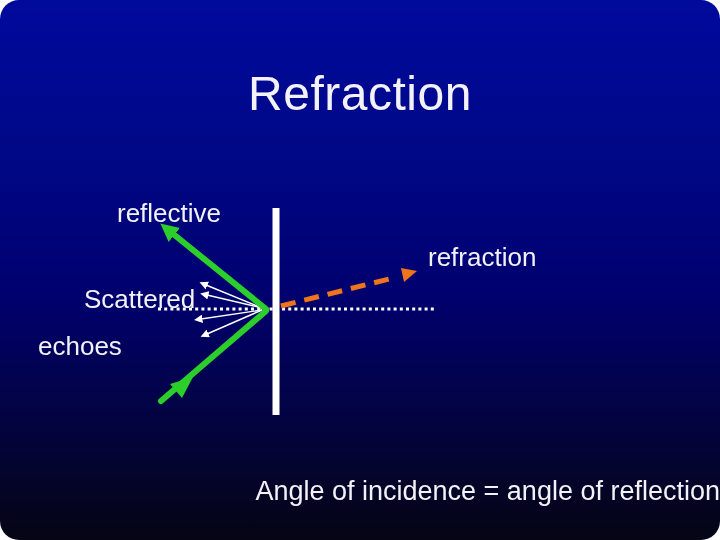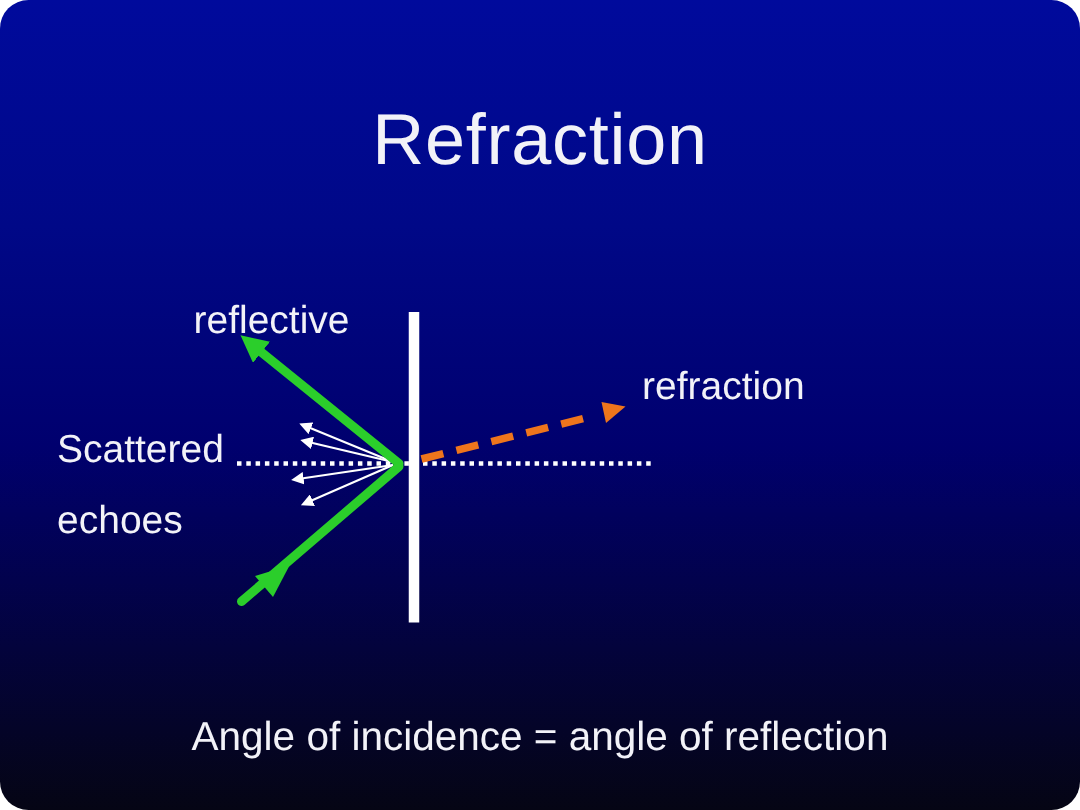--- a/index.html
+++ b/index.html
@@ -37,21 +37,21 @@
   .label-refraction { top: 243px; left: 428px; }
   .label-scattered  { top: 285px; left: 38px; }
   .label-echoes     { top: 332px; left: 38px; text-align: center; }
   .label-incident   { top: 420px; left: 106px; }
 
   .slide-caption {
     position: absolute;
     top: 476px;
     left: 0;
     width: 720px;
-    text-align: center;
+    text-align: right;
     font-size: 27px;
     color: #f2f2f8;
   }
 
   svg.diagram { position: absolute; top: 0; left: 0; }
 </style>
 </head>
 <body>
 
 <div class="slide" style="background: linear-gradient(rgb(0, 10, 156) 0%, rgb(0, 8, 135) 28%, rgb(0, 0, 110) 55%, rgb(3, 3, 60) 80%, rgb(5, 5, 20) 100%);">
@@ -79,20 +79,20 @@
 
     <line x1="161" y1="401" x2="266" y2="311" stroke-width="6" stroke-linecap="round" stroke="#2bce2b"></line>
     <polygon points="193,377 182,398 170,384" fill="#2bce2b"></polygon>
 
     <line x1="276" y1="208" x2="276" y2="415" stroke-width="7" stroke="#ffffff"></line>
 
     <line x1="281" y1="306" x2="397" y2="277" stroke-width="5" stroke-dasharray="15 9" stroke="#ee751c"></line>
     <polygon points="417,271 404,282 401,268" fill="#ee751c"></polygon>
   </svg>
 
-  <div class="diagram-label label-reflective" style="color: rgb(242, 242, 248); margin-left: 12px;">reflective</div>
+  <div class="diagram-label label-reflective" style="color: rgb(242, 242, 248);">reflective</div>
   <div class="diagram-label label-refraction" style="color: rgb(242, 242, 248);">refraction</div>
-  <div class="diagram-label label-scattered" style="color: rgb(242, 242, 248);">Scattered</div>
+  <div class="diagram-label label-scattered" style="color: rgb(242, 242, 248); margin-left: 46px;">Scattered</div>
   <div class="diagram-label label-echoes" style="color: rgb(242, 242, 248);">echoes</div>
 
   <div class="slide-caption" style="color: rgb(242, 242, 248);">Angle of incidence = angle of reflection</div>
 
 </div>
 
 </body></html>

